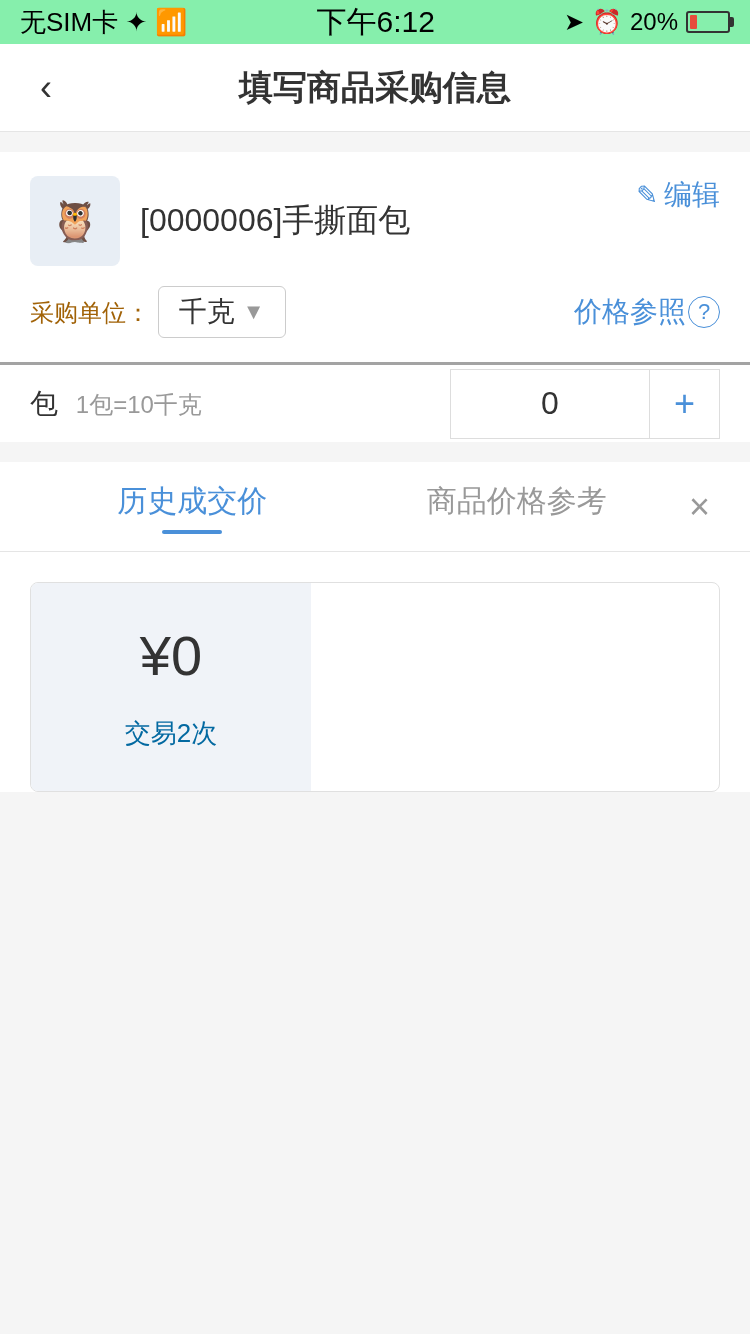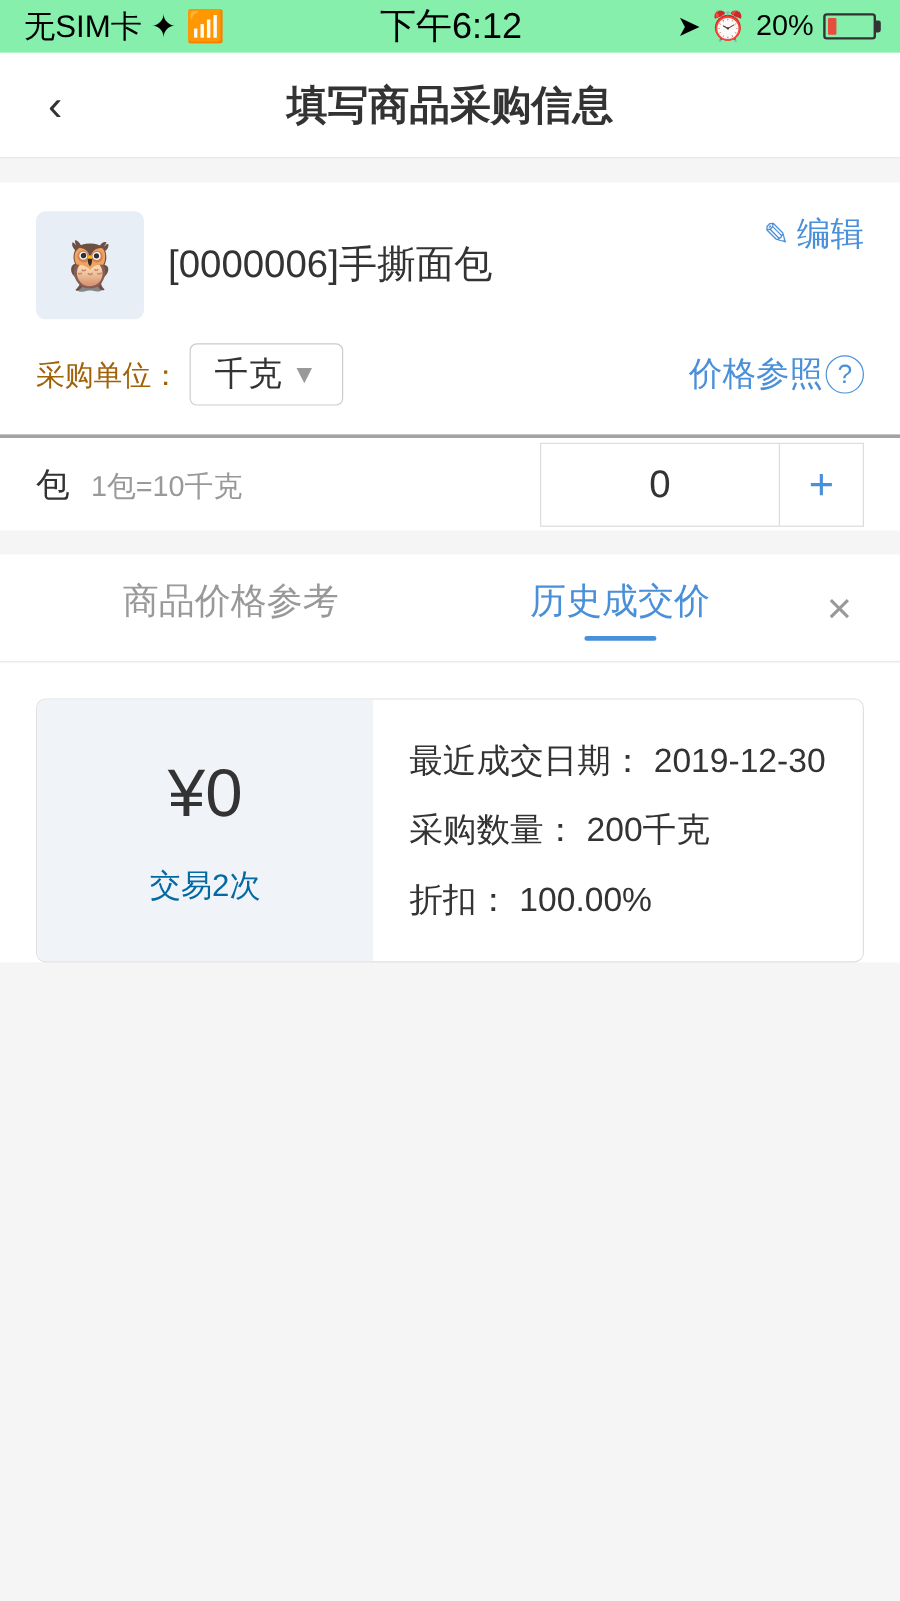--- a/index.html
+++ b/index.html
@@ -364,46 +364,32 @@
     <div class="qty-controls">
       <div class="qty-input-box">
         <span>0</span>
       </div>
       <div class="qty-plus">+</div>
     </div>
   </div>
 
   <div class="tabs-container">
     <div class="tabs-header">
+      <div class="tab-item active">
+        <span>历史成交价</span>
+      </div>
       <div class="tab-item">
         <span>商品价格参考</span>
-      </div>
-      <div class="tab-item active">
-        <span>历史成交价</span>
       </div>
       <div class="tab-close">×</div>
     </div>
 
     <div class="history-card">
       <div class="history-left">
         <div class="history-price">
           <span>¥</span><span>0</span>
         </div>
         <div class="history-trade-count">交易2次</div>
       </div>
-      <div class="history-right">
-        <div class="history-detail-row">
-          <span>最近成交日期：</span>
-          <span>2019-12-30</span>
-        </div>
-        <div class="history-detail-row">
-          <span>采购数量：</span>
-          <span>200千克</span>
-        </div>
-        <div class="history-detail-row">
-          <span>折扣：</span>
-          <span>100.00%</span>
-        </div>
-      </div>
     </div>
   </div>
 
 </div>
 
 </body></html>

